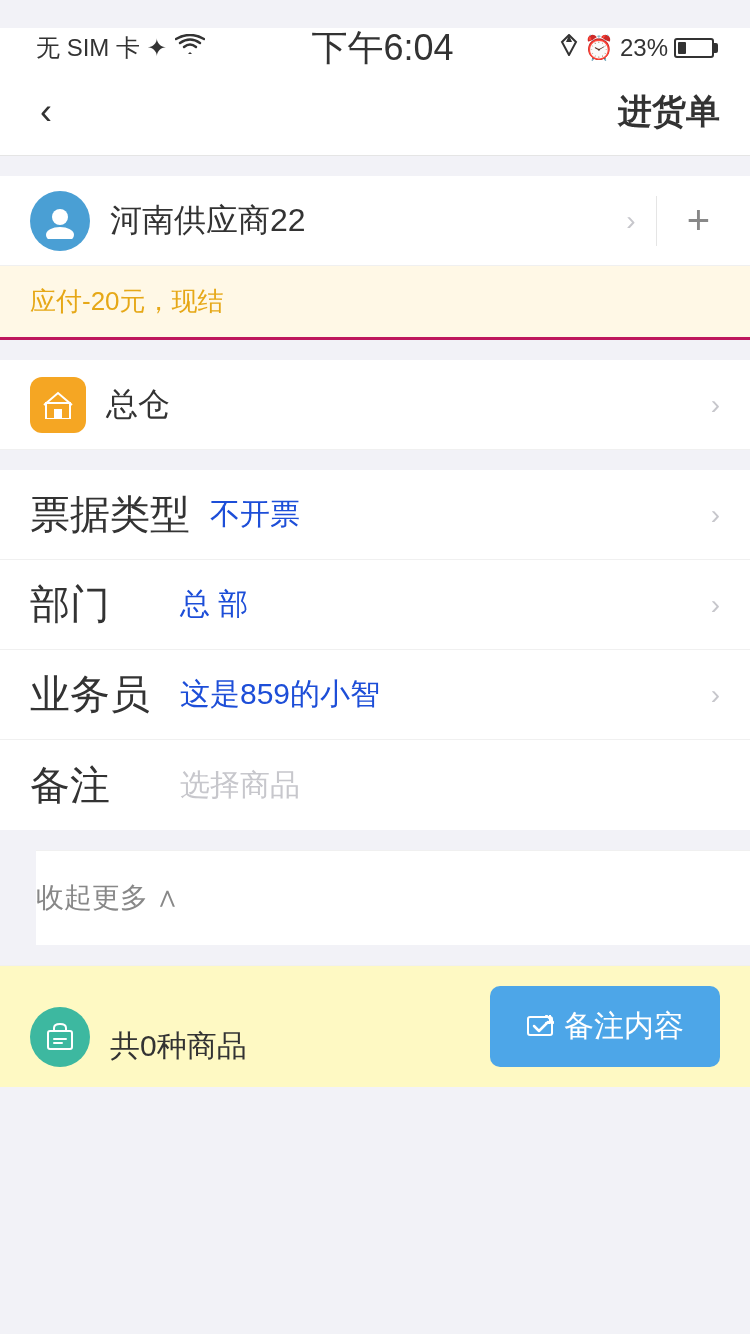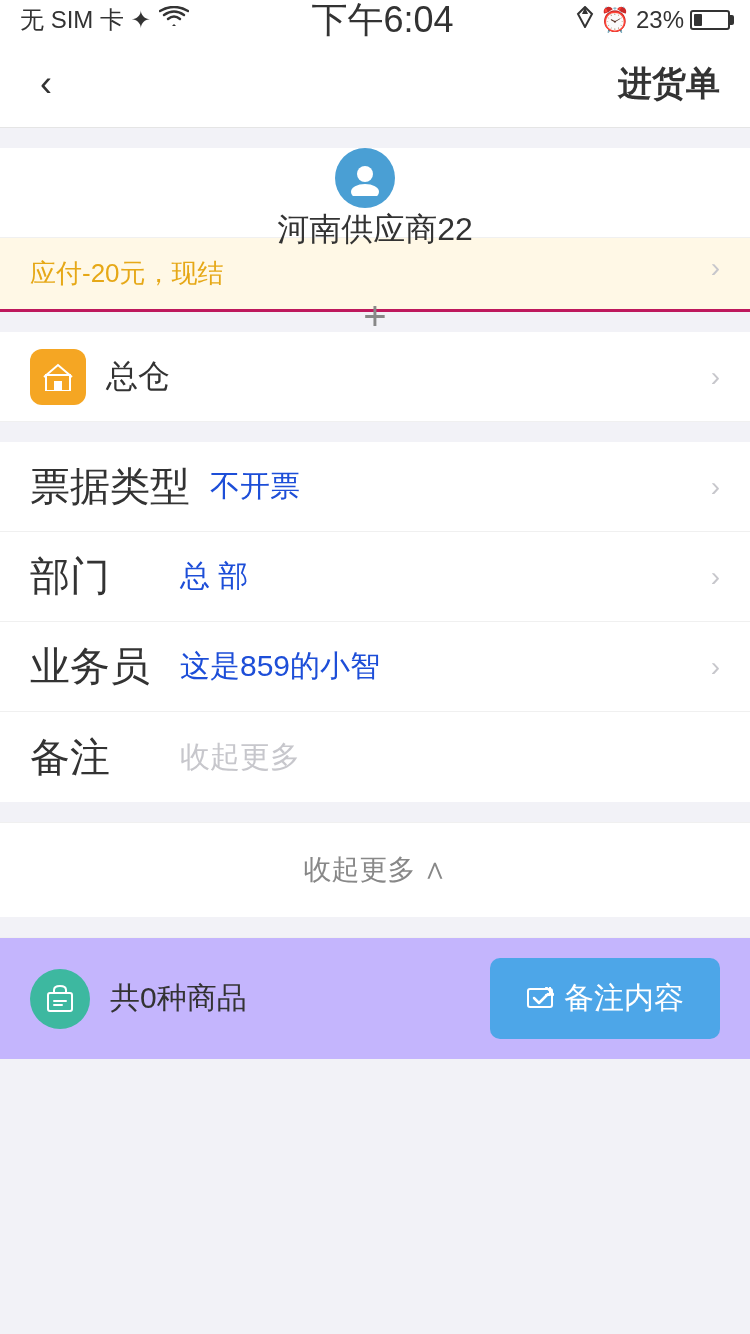--- a/index.html
+++ b/index.html
@@ -14,23 +14,24 @@
     }
 
     
     .status-bar {
       width: 100%;
       height: 40px;
       background: #fff;
       display: flex;
       align-items: center;
       justify-content: space-between;
-      padding: 0 20px;
+      padding: 0 36px;
       font-size: 24px;
       color: #333;
+      margin-top: 28px;
     }
     .status-left { display: flex; align-items: center; gap: 8px; }
     .status-center { font-size: 36px; font-weight: 400; text-align: right; }
     .status-right { display: flex; align-items: center; gap: 6px; font-size: 24px; }
     .battery-icon {
       display: inline-block;
       width: 40px;
       height: 20px;
       border: 2px solid #333;
       border-radius: 3px;
@@ -99,21 +100,20 @@
     }
 
     
     .supplier-row {
       display: flex;
       align-items: center;
       padding: 0 30px;
       height: 90px;
       background: #fff;
       border-bottom: 1px solid #f0f0f0;
-      flex-direction: column;
     }
     .supplier-avatar {
       width: 60px;
       height: 60px;
       border-radius: 50%;
       background: #4a9fd4;
       display: flex;
       align-items: center;
       justify-content: center;
       margin-right: 20px;
@@ -207,36 +207,36 @@
       flex: 1;
       font-size: 32px;
       color: #333;
     }
 
     
     .collapse-bar {
       background: #fff;
       display: flex;
       align-items: center;
-      justify-content: center;
       padding: 28px 0;
       margin-top: 20px;
       cursor: pointer;
       border-top: 1px solid #f0f0f0;
+      margin-left: 36px;
     }
     .collapse-text {
       font-size: 28px;
       color: #888;
     }
 
     
     .footer-bar {
-      background: #c4b5fd;
-      display: flex;
-      align-items: center;
+      background: #fef9c3;
+      display: flex;
+      align-items: flex-end;
       padding: 20px 30px;
       margin-top: 20px;
       border-top: 1px solid #f0f0f0;
     }
     .product-count-icon {
       width: 60px;
       height: 60px;
       border-radius: 50%;
       background: #3db8a0;
       display: flex;
@@ -357,21 +357,21 @@
   </div>
 
   <div class="form-row">
     <span class="form-label">业务员</span>
     <span class="form-value">这是859的小智</span>
     <span class="chevron-right">›</span>
   </div>
 
   <div class="form-row">
     <span class="form-label">备注</span>
-    <span class="form-value placeholder">收起更多</span>
+    <span class="form-value placeholder">选择商品</span>
   </div>
 </div>
 
 <div class="collapse-bar">
   <span class="collapse-text">收起更多 ∧</span>
 </div>
 
 <div class="footer-bar">
   <div class="product-count-icon">
     <svg width="32" height="32" viewBox="0 0 32 32">

